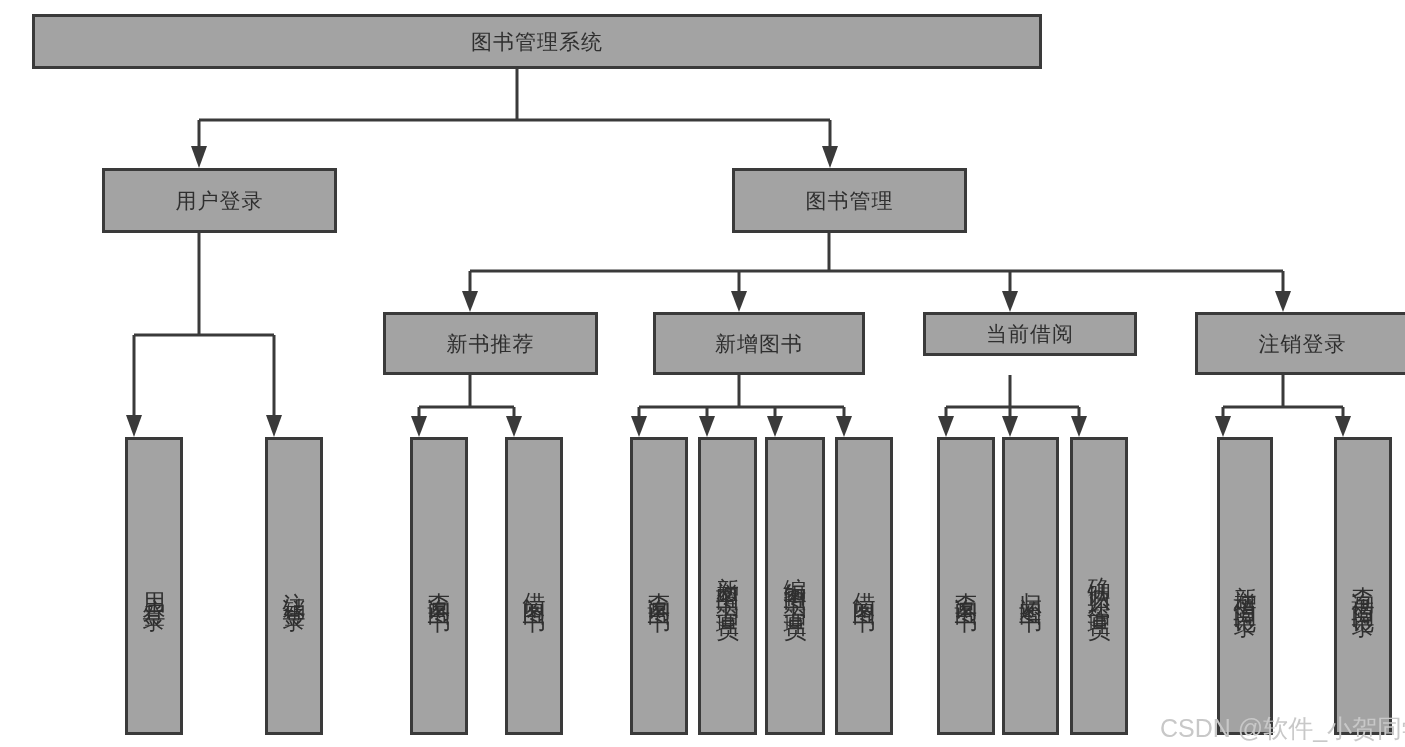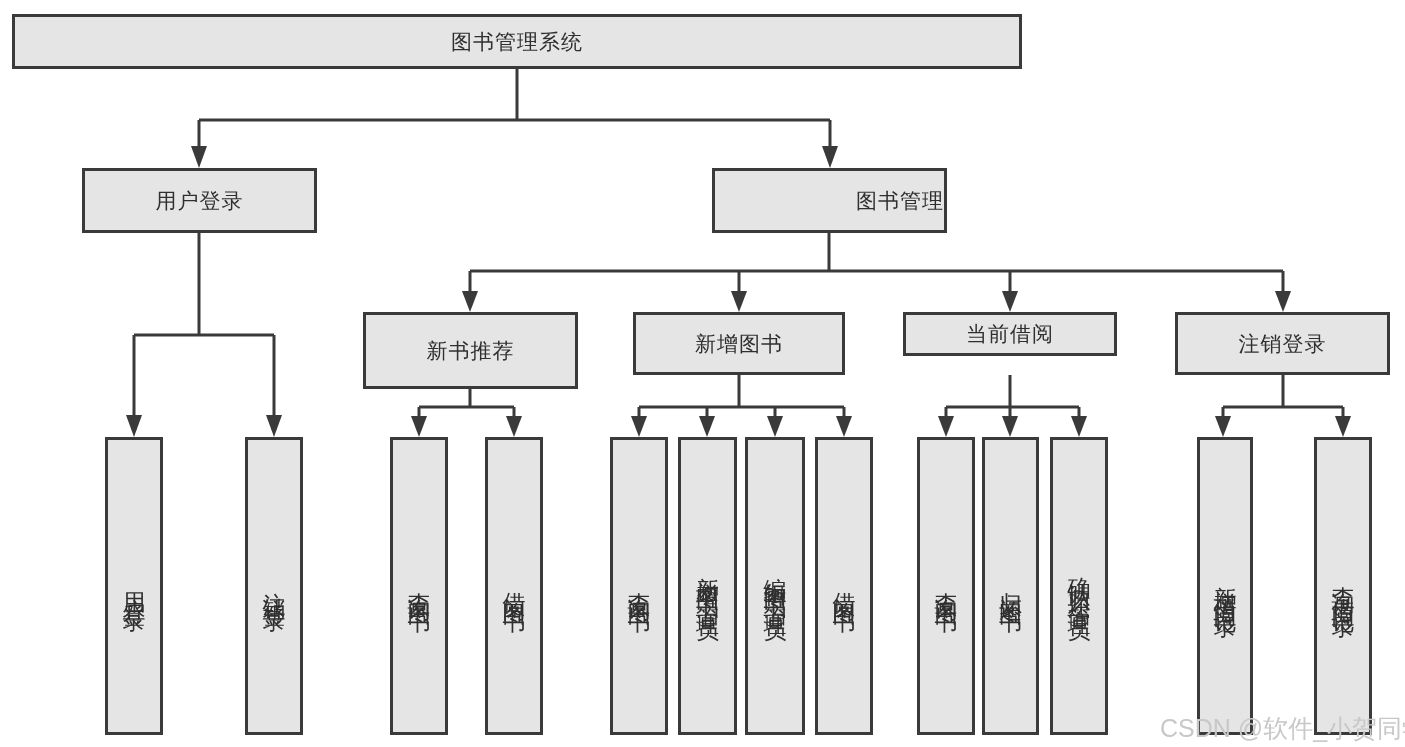--- a/index.html
+++ b/index.html
@@ -14,24 +14,25 @@
   .canvas{
     position:relative;
     width:1405px;height:747px;
     background:var(--bg);
     overflow:hidden;
   }
   .connectors{position:absolute;left:0;top:0;z-index:1;}
   .node{
     position:absolute;
     border:3px solid var(--line);
-    background:#e5e5e5;
+    background:#a3a3a3;
     display:flex;align-items:center;justify-content:center;
     color:var(--text);
     z-index:2;
+    margin-left:20px;
   }
   .hlabel{font-size:21px;letter-spacing:1px;white-space:nowrap;}
   .root .hlabel{font-size:21px;}
   .vnode{padding:4px 0;}
   .vlabel{
     writing-mode:vertical-rl;
     text-orientation:mixed;
     font-size:23px;
     letter-spacing:6px;
     line-height:1;
@@ -92,25 +93,25 @@
     </g>
   </svg>
 
   <div class="node root" style="left:12px;top:14px;width:1010px;height:55px;">
     <span class="hlabel">图书管理系统</span>
   </div>
 
   <div class="node" style="left:82px;top:168px;width:235px;height:65px;">
     <span class="hlabel">用户登录</span>
   </div>
-  <div class="node" style="left:712px;top:168px;width:235px;height:65px;justify-content:flex-end;">
+  <div class="node" style="left:712px;top:168px;width:235px;height:65px;">
     <span class="hlabel">图书管理</span>
   </div>
 
-  <div class="node" style="left:363px;top:312px;width:215px;height:77px;">
+  <div class="node" style="left:363px;top:312px;width:215px;height:63px;">
     <span class="hlabel">新书推荐</span>
   </div>
   <div class="node" style="left:633px;top:312px;width:212px;height:63px;">
     <span class="hlabel">新增图书</span>
   </div>
   <div class="node" style="left:903px;top:312px;width:214px;height:44px;">
     <span class="hlabel">当前借阅</span>
   </div>
   <div class="node" style="left:1175px;top:312px;width:215px;height:63px;">
     <span class="hlabel">注销登录</span>

